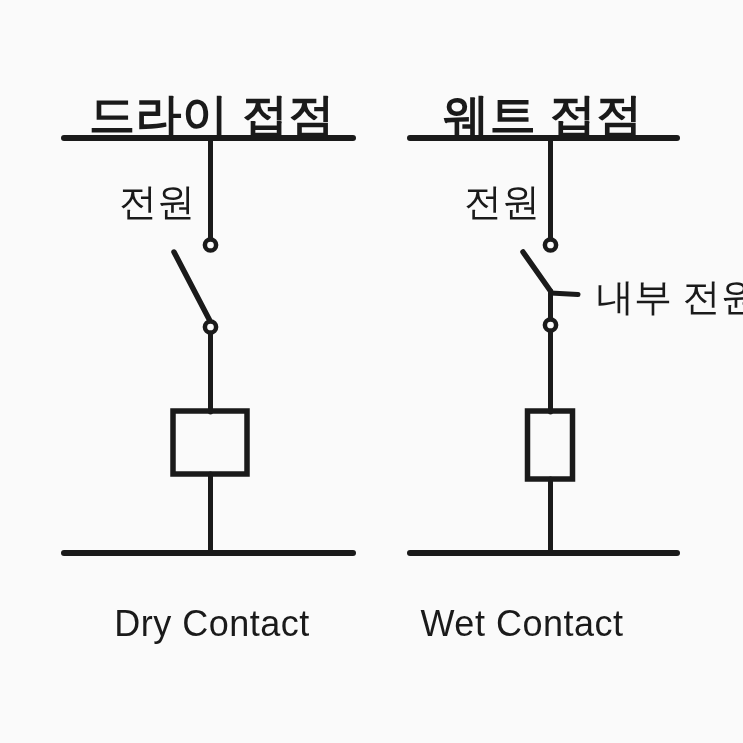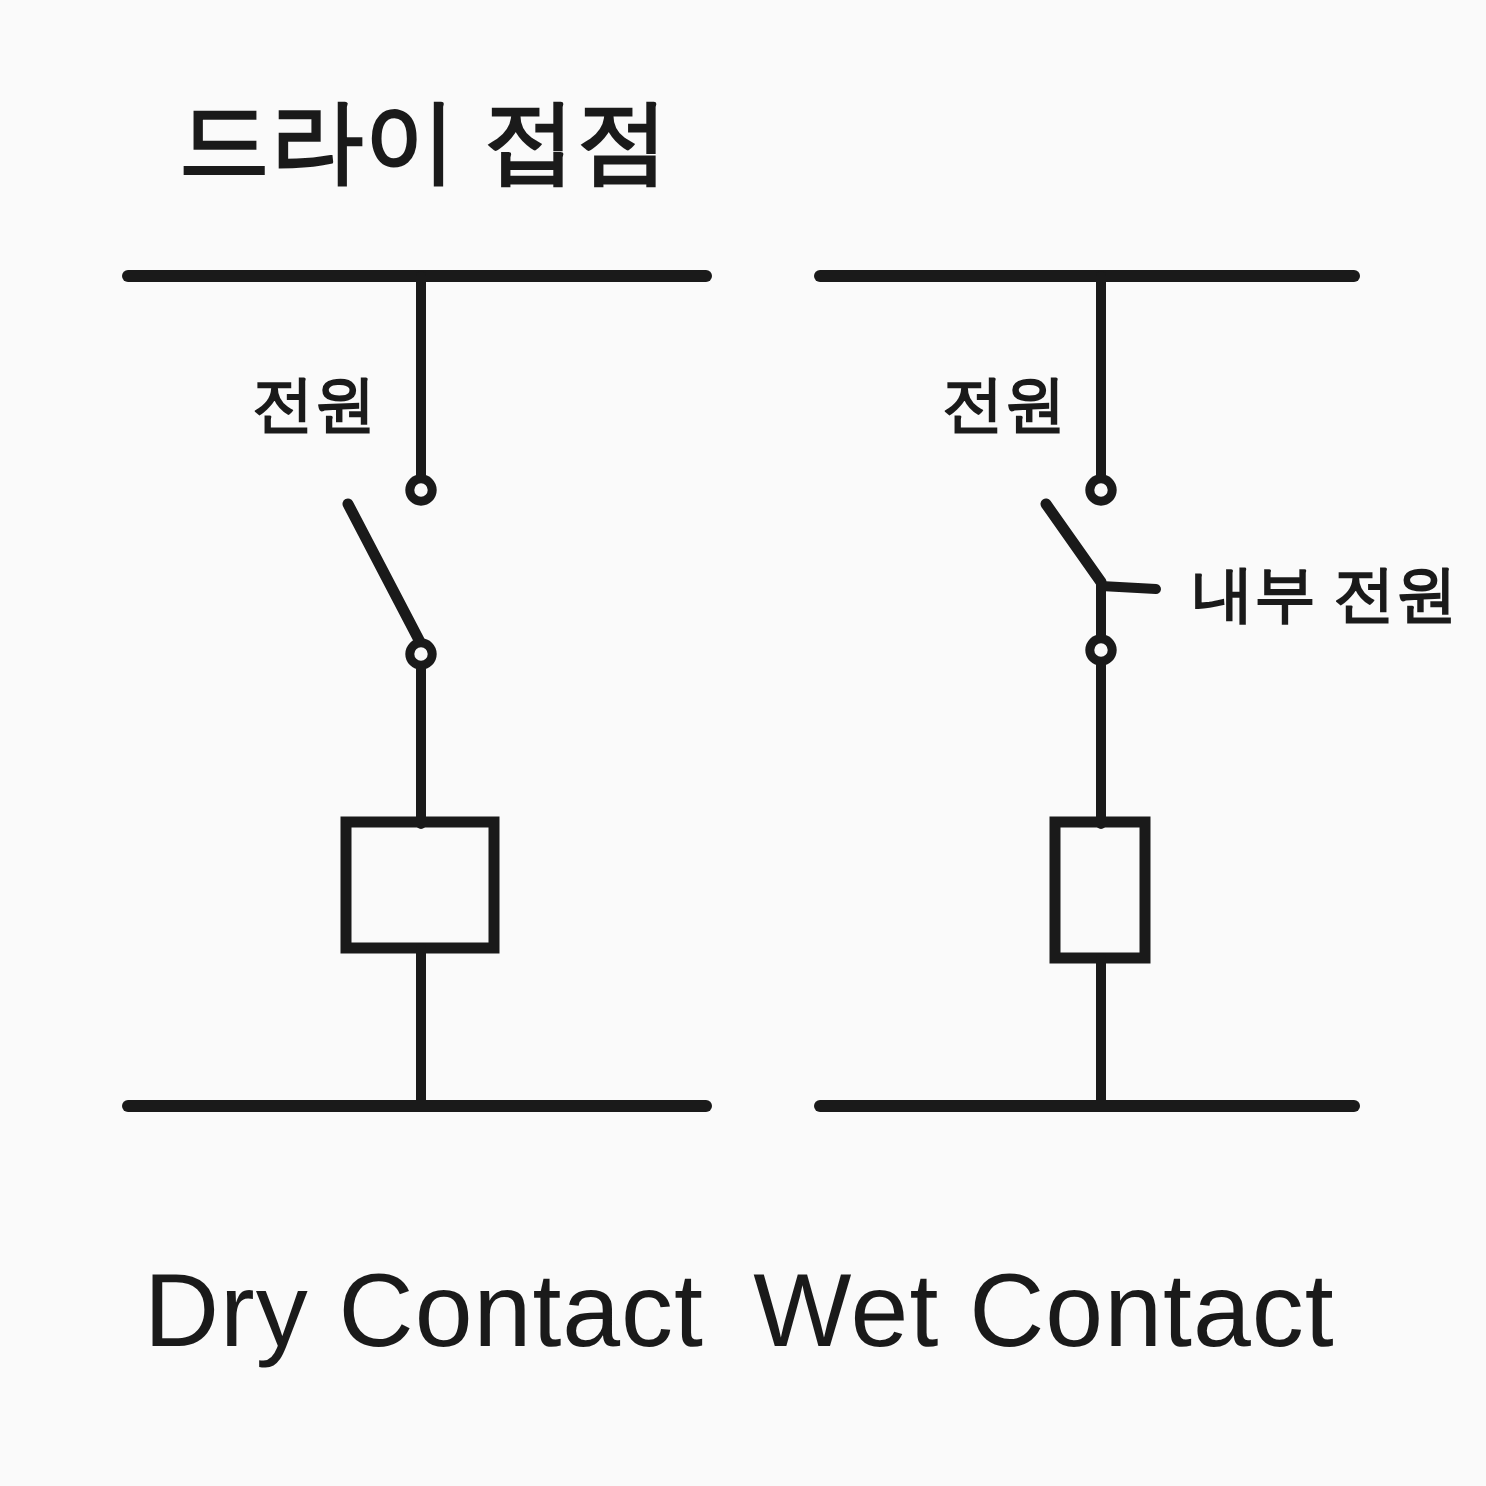--- a/index.html
+++ b/index.html
@@ -31,31 +31,31 @@
     white-space: nowrap;
     line-height: 1;
   }
   .label.left-anchored {
     transform: translate(0, -50%);
   }
   .title {
     font-size: 46px;
     font-weight: 700;
     letter-spacing: 0.5px;
+    margin-top: 45px;
   }
   .small-label {
-    font-size: 31px;
-    font-weight: 700;
+    font-size: 38px;
+    font-weight: 400;
     text-align: center;
   }
   .caption {
-    font-size: 52px;
+    font-size: 36px;
     font-weight: 400;
     letter-spacing: 0.5px;
-    margin-top: 32px;
   }
 </style>
 </head>
 <body>
 
 <div class="canvas">
 
   <svg class="schematic-svg" viewBox="0 0 743 743">
 
     <g fill="none" stroke-linecap="round">
@@ -80,20 +80,21 @@
       <circle cx="550.5" cy="325" r="5.6" stroke-width="4.5" fill="#fafafa"></circle>
       <line x1="550.5" y1="332" x2="550.5" y2="412" stroke-width="5"></line>
       <rect x="527.5" y="411" width="45" height="68" stroke-width="5.5"></rect>
       <line x1="550.5" y1="479" x2="550.5" y2="553" stroke-width="5"></line>
       <line x1="410" y1="553" x2="677" y2="553" stroke-width="6"></line>
     </g>
   </svg>
 
   <div class="label title" style="left:212px; top:70px;">드라이 접점</div>
 
+  <div class="label title" style="left:543px; top:70px;">웨트 접점</div>
 
   <div class="label small-label" style="left:157px; top:202px;">전원</div>
 
   <div class="label small-label" style="left:502px; top:202px;">전원</div>
 
   <div class="label small-label left-anchored" style="left:596px; top:297px;">내부 전원</div>
 
   <div class="label caption" style="left:212px; top:624px;">Dry Contact</div>
 
   <div class="label caption" style="left:522px; top:624px;">Wet Contact</div>

